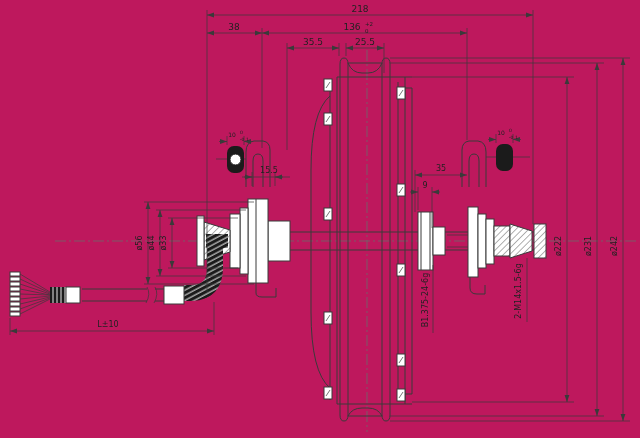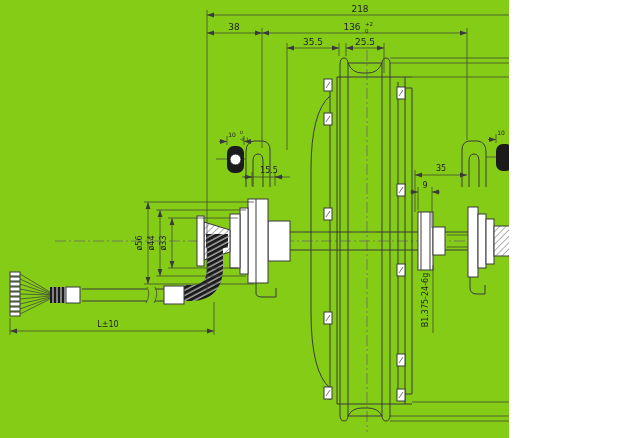--- a/index.html
+++ b/index.html
@@ -1,16 +1,16 @@
 <!DOCTYPE html>
 <html><head>
 <meta charset="utf-8">
 <style>
   html,body{margin:0;padding:0;background:#ffffff;}
-  .sheet{width:509px;height:438px;position:relative;background:#84cc16;overflow:hidden;}
+  .sheet{width:640px;height:438px;position:relative;background:#be185d;overflow:hidden;}
   svg{display:block;}
   text{font-family:"DejaVu Sans","Liberation Sans",sans-serif;fill:#222;}
   .dim{font-size:9px;}
   .dim-s{font-size:8px;}
   .tol{font-size:5.5px;}
   .tiny{font-size:6px;}
   .tinytol{font-size:4.5px;}
   .ln{stroke:#3a3a3a;stroke-width:1;fill:none;}
   .thin{stroke:#3a3a3a;stroke-width:0.7;fill:none;}
   .cl{stroke:#6a6a6a;stroke-width:0.8;fill:none;stroke-dasharray:11 3 2 3;}

